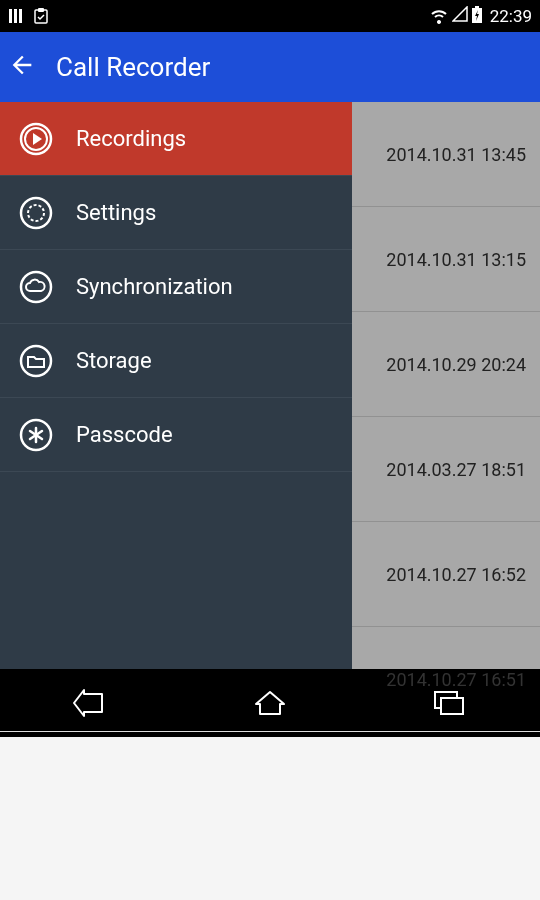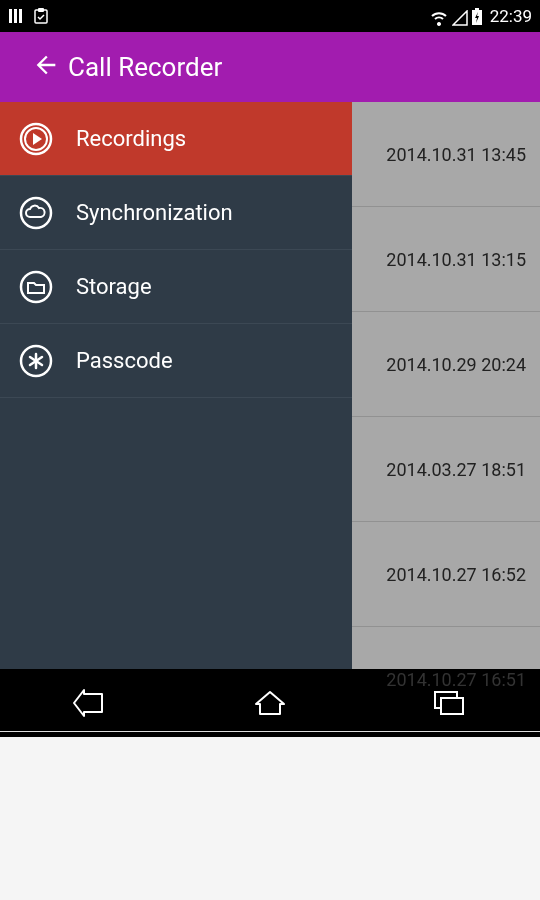--- a/index.html
+++ b/index.html
@@ -14,30 +14,30 @@
 .status-bar {
   height: 32px;
   background: #000;
   color: #fff;
   display: flex;
   align-items: center;
   padding: 0 8px;
   font-size: 17px;
 }
 .status-left { display: flex; gap: 6px; align-items: center; }
-.status-right { margin-left: auto; display: flex; gap: 3px; align-items: flex-end; }
+.status-right { margin-left: auto; display: flex; gap: 3px; align-items: flex-start; }
 .status-icon { display: inline-flex; }
 
 .app-bar {
   height: 70px;
-  background: #a21caf;
-  display: flex;
-  align-items: center;
-  padding: 0 32px;
-  gap: 8px;
+  background: #1d4ed8;
+  display: flex;
+  align-items: center;
+  padding: 0 8px;
+  gap: 20px;
   position: relative;
   z-index: 10;
 }
 .app-bar .back-arrow { color: #fff; }
 .app-title { color: #fff; font-size: 26px; font-weight: 400; }
 
 .content-area {
   position: relative;
   height: 567px;
 }
@@ -198,20 +198,29 @@
             <circle cx="18" cy="18" r="11" fill="none" stroke="#fff" stroke-width="2"></circle>
             <path d="M15 12 l9 6 l-9 6 z" fill="#fff"></path>
           </svg>
       </span>
       <span>Recordings</span>
     </div>
     <div class="menu-item">
       <span class="menu-icon">
         <svg width="36" height="36" viewBox="0 0 36 36">
             <circle cx="18" cy="18" r="15" fill="none" stroke="#fff" stroke-width="2.5"></circle>
+            <circle cx="18" cy="18" r="8" fill="none" stroke="#fff" stroke-width="2" stroke-dasharray="3 2"></circle>
+          </svg>
+      </span>
+      <span>Settings</span>
+    </div>
+    <div class="menu-item">
+      <span class="menu-icon">
+        <svg width="36" height="36" viewBox="0 0 36 36">
+            <circle cx="18" cy="18" r="15" fill="none" stroke="#fff" stroke-width="2.5"></circle>
             <path d="M12 22 a4 4 0 0 1 0-8 a5 5 0 0 1 9 -1 a4 4 0 0 1 2 9 z" fill="none" stroke="#fff" stroke-width="2"></path>
           </svg>
       </span>
       <span>Synchronization</span>
     </div>
     <div class="menu-item">
       <span class="menu-icon">
         <svg width="36" height="36" viewBox="0 0 36 36">
             <circle cx="18" cy="18" r="15" fill="none" stroke="#fff" stroke-width="2.5"></circle>
             <path d="M10 14 h6 l2 2 h8 v8 h-16 z" fill="none" stroke="#fff" stroke-width="2"></path>

